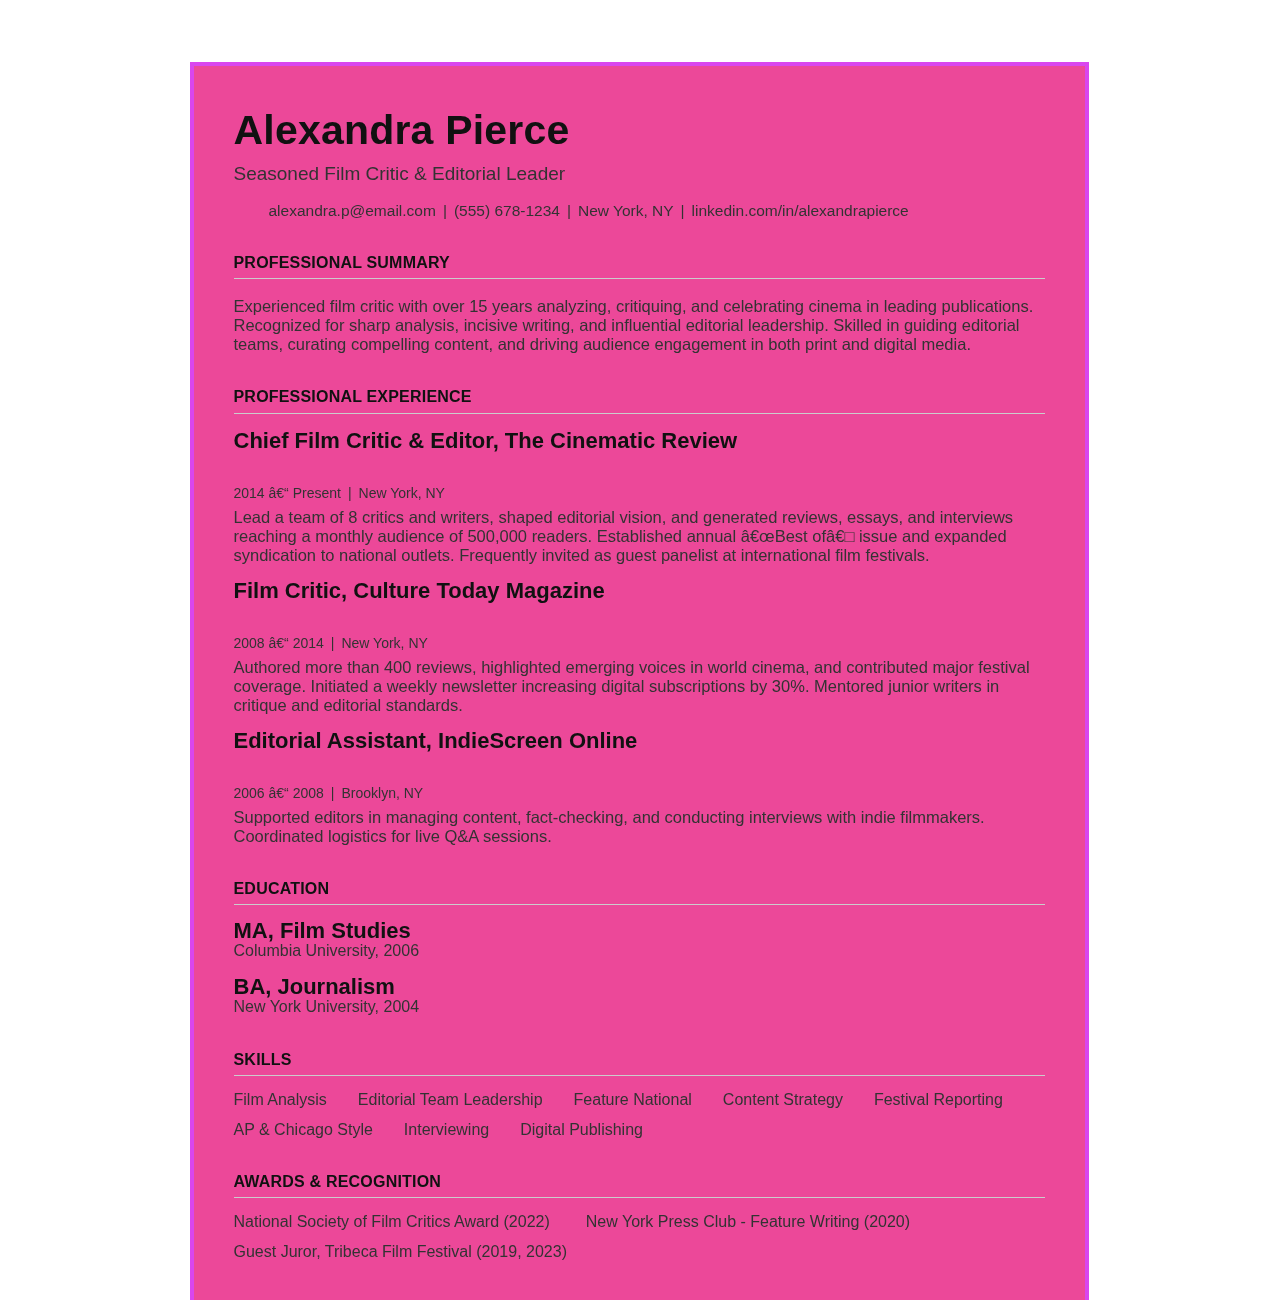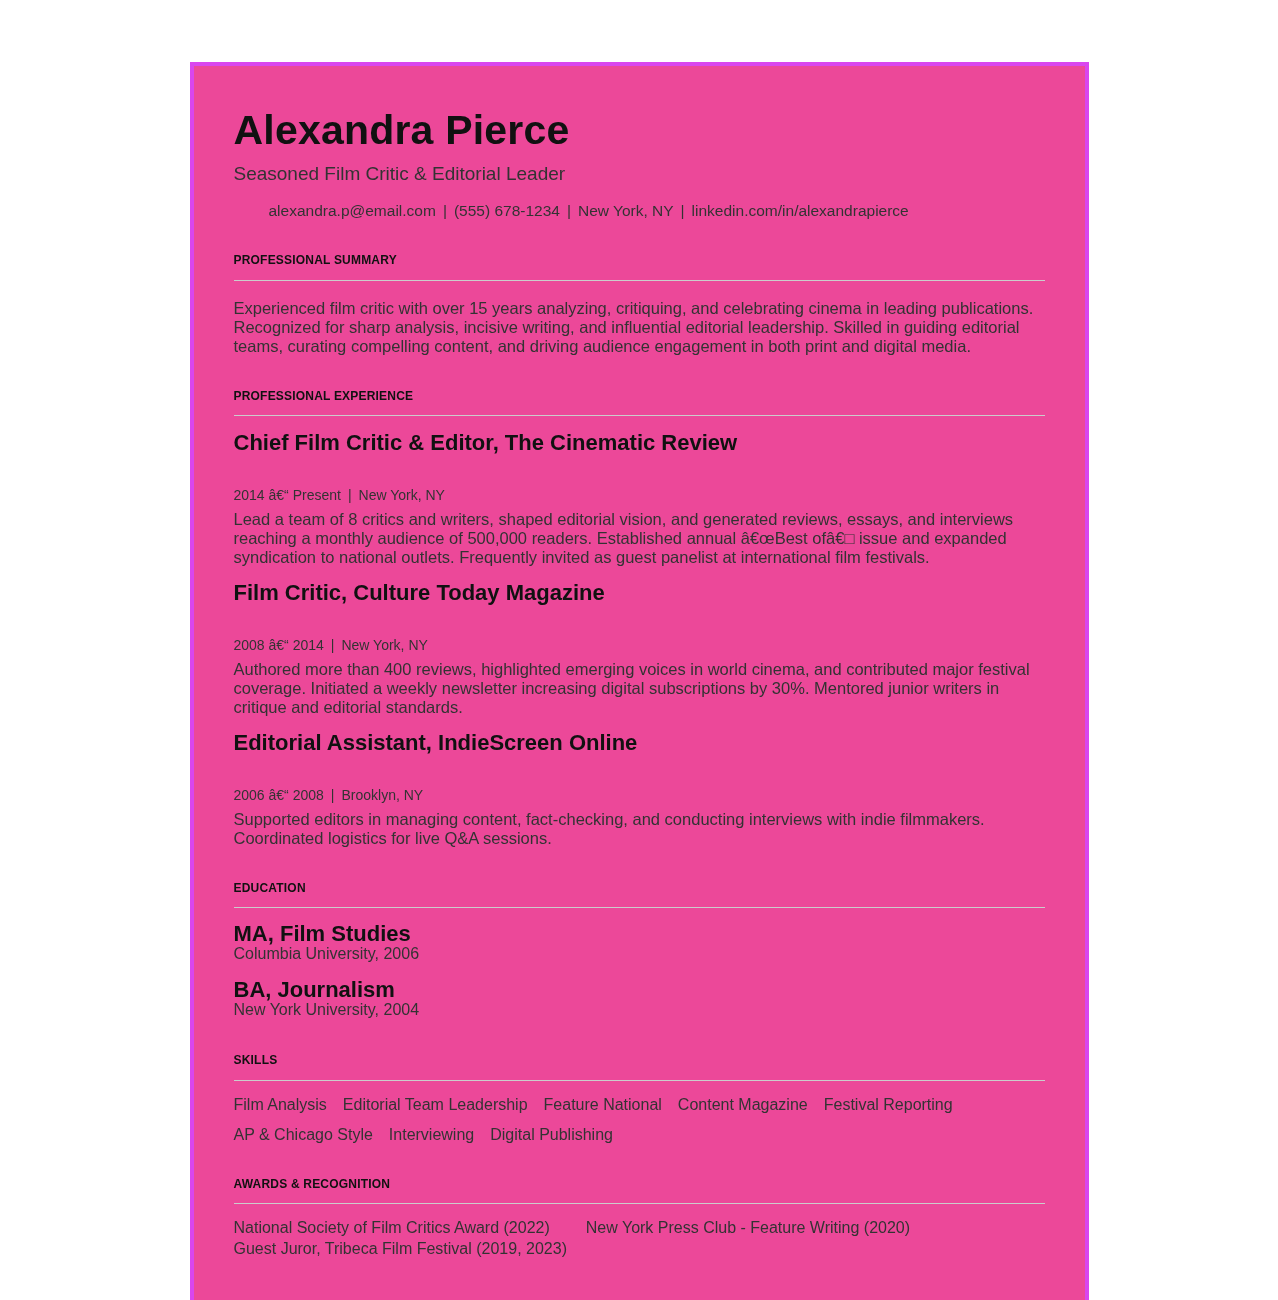--- a/index.html
+++ b/index.html
@@ -49,26 +49,26 @@
   }
   .sep {
     margin: 0 7px;
     color: #333333;
   }
   section {
     margin-top: 33px;
   }
   h2.section-heading {
     margin: 0;
-    font-size: 12px;
+    font-size: 16px;
     line-height: 1.2;
     font-weight: bold;
     color: #111111;
     letter-spacing: 0.2px;
-    padding-bottom: 12px;
+    padding-bottom: 6px;
     border-bottom: 1px solid #cccccc;
   }
   p.body-text {
     margin: 18px 0 0 0;
     font-size: 16.5px;
     line-height: 19px;
     color: #333333;
   }
   .job { margin-top: 17px; }
   .job + .job { margin-top: 16px; }
@@ -99,22 +99,22 @@
     color: #333333;
   }
   .tag-list {
     display: flex;
     flex-wrap: wrap;
     margin-top: 14px;
     font-size: 16px;
     line-height: 19px;
     color: #333333;
   }
-  .tag-list.skills { gap: 11px 16px; }
-  .tag-list.awards { gap: 2px 36px; }
+  .tag-list.skills { gap: 11px 31px; }
+  .tag-list.awards { gap: 11px 36px; }
 </style>
 </head>
 <body>
 
 <div class="canvas">
   <div class="resume-card">
 
     <header>
       <h1 class="name">Alexandra Pierce</h1>
       <div class="subtitle">Seasoned Film Critic &amp; Editorial Leader</div>
@@ -169,21 +169,21 @@
         <div class="school">New York University, 2004</div>
       </div>
     </section>
 
     <section>
       <h2 class="section-heading">SKILLS</h2>
       <div class="tag-list skills">
         <span>Film Analysis</span>
         <span>Editorial Team Leadership</span>
         <span>Feature National</span>
-        <span>Content Magazine</span>
+        <span>Content Strategy</span>
         <span>Festival Reporting</span>
         <span>AP &amp; Chicago Style</span>
         <span>Interviewing</span>
         <span>Digital Publishing</span>
       </div>
     </section>
 
     <section>
       <h2 class="section-heading">AWARDS &amp; RECOGNITION</h2>
       <div class="tag-list awards">

